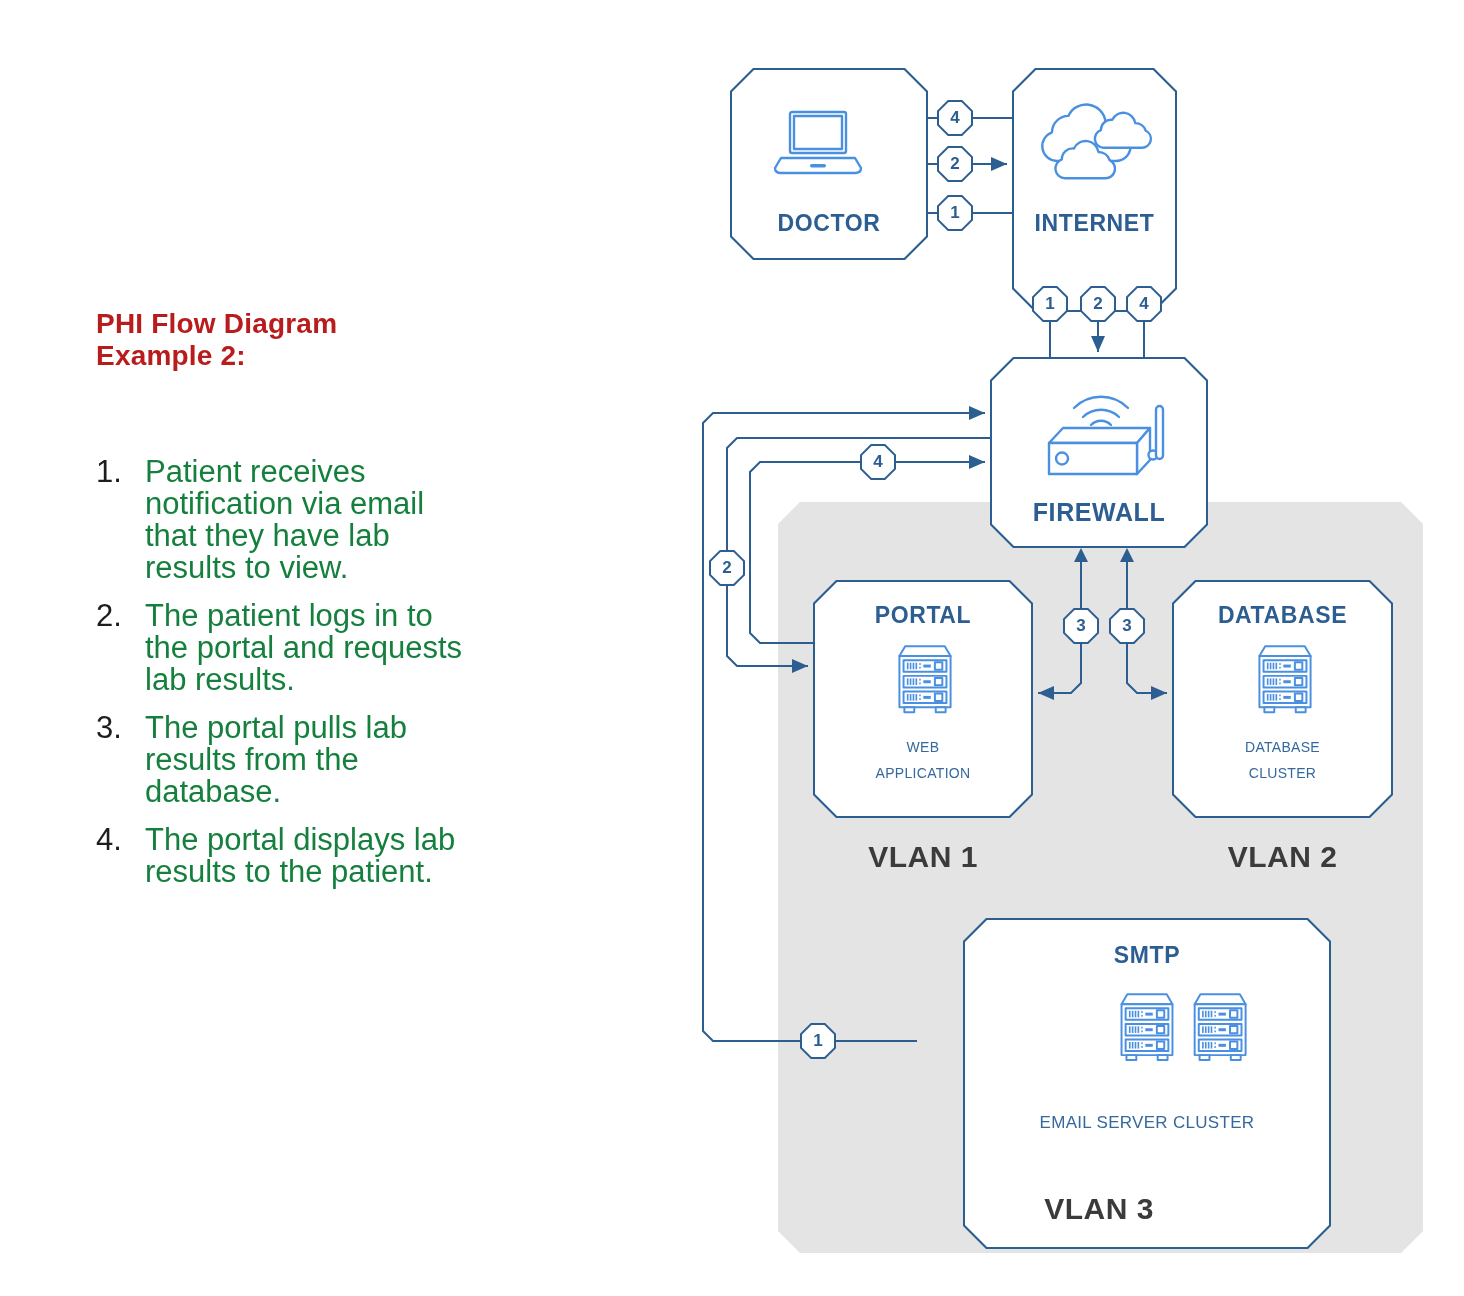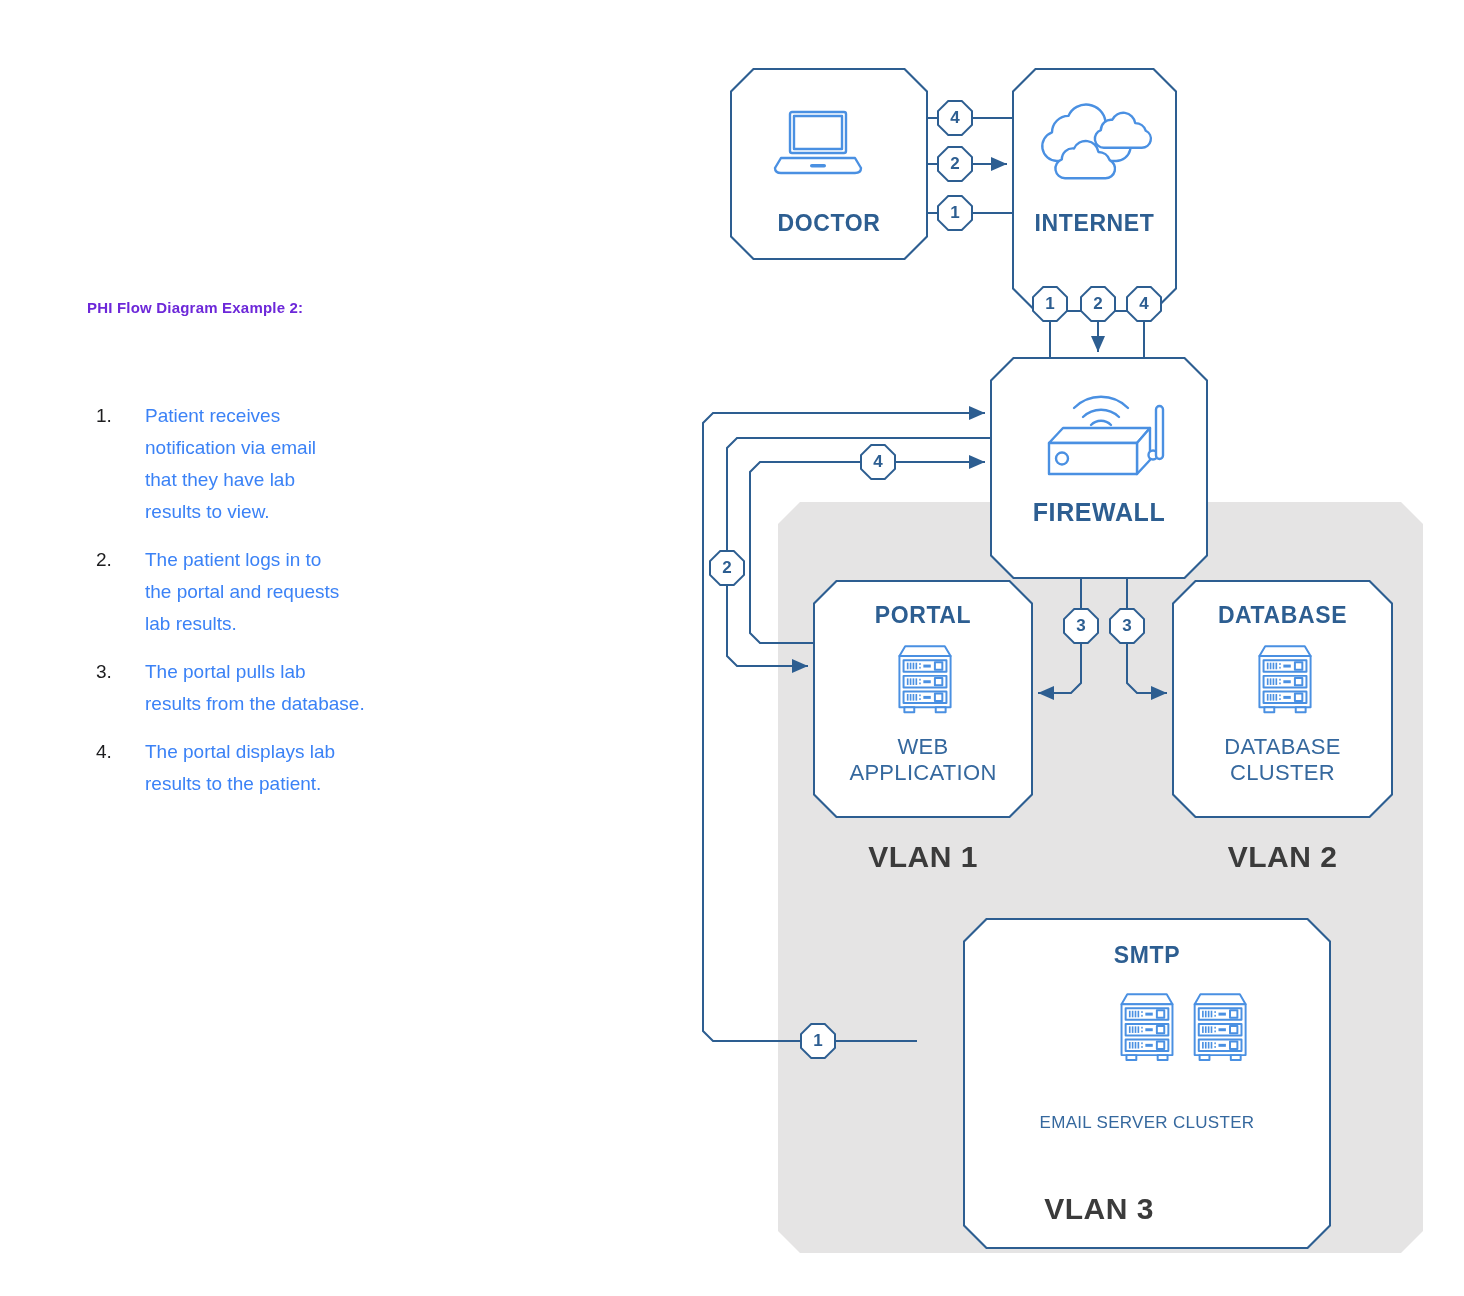--- a/index.html
+++ b/index.html
@@ -1,44 +1,44 @@
 <!DOCTYPE html>
 <html><head>
 <meta charset="utf-8">
 <style>
   html,body{margin:0;padding:0;background:#ffffff;}
   .canvas{position:relative;width:1464px;height:1296px;background:#ffffff;overflow:hidden;
           font-family:"Liberation Sans",sans-serif;}
 
   
   .sidebar{position:absolute;left:80px;top:292px;width:390px;}
-  .sidebar h1{margin:7px;font-size:15px;font-weight:bold;color:#6d28d9;letter-spacing:.2px;}
+  .sidebar h1{margin:16px;font-size:28px;font-weight:bold;color:#b91c1c;letter-spacing:.2px;}
   .steps{margin:0;padding:0;list-style:none;counter-reset:step;margin-top:84px;}
-  .steps li{position:relative;padding-left:65px;margin-bottom:16px;font-size:19px;
-            line-height:32px;color:#3b82f6;white-space:pre-line;counter-increment:step;}
+  .steps li{position:relative;padding-left:65px;margin-bottom:16px;font-size:31px;
+            line-height:32px;color:#15803d;white-space:pre-line;counter-increment:step;}
   .steps li::before{content:counter(step) ".";position:absolute;left:16px;top:0;color:#1d1d1f;}
 
   
   .vlan-zone{position:absolute;left:778px;top:502px;width:645px;height:751px;background:#e5e4e4;
      clip-path:polygon(22px 0,calc(100% - 22px) 0,100% 22px,100% calc(100% - 22px),
      calc(100% - 22px) 100%,22px 100%,0 calc(100% - 22px),0 22px);}
 
   .lines{position:absolute;left:0;top:0;width:1464px;height:1296px;pointer-events:none;}
   .flow{stroke:#2d5e91;stroke-width:2;fill:none;}
 
   .node{position:absolute;background:#2d5e91;
      clip-path:polygon(23px 0,calc(100% - 23px) 0,100% 23px,100% calc(100% - 23px),
      calc(100% - 23px) 100%,23px 100%,0 calc(100% - 23px),0 23px);}
   .node .inner{position:absolute;left:2px;top:2px;right:2px;bottom:2px;background:#ffffff;
      clip-path:polygon(22px 0,calc(100% - 22px) 0,100% 22px,100% calc(100% - 22px),
      calc(100% - 22px) 100%,22px 100%,0 calc(100% - 22px),0 22px);}
 
   .node-label{position:absolute;left:0;right:0;text-align:center;font-weight:bold;
      font-size:23px;color:#2d5e91;letter-spacing:.6px;}
-  .node-sub{position:absolute;left:0;right:0;text-align:center;font-size:22px;
+  .node-sub{position:absolute;left:0;right:0;text-align:center;font-size:14px;
      line-height:26px;color:#35689e;letter-spacing:.3px;white-space:pre-line;}
   .vlan-label{position:absolute;text-align:center;font-size:30px;font-weight:bold;
      color:#3b3b3b;letter-spacing:.5px;}
 
   .badge{position:absolute;width:36px;height:36px;background:#2d5e91;
      clip-path:polygon(30% 0,70% 0,100% 30%,100% 70%,70% 100%,30% 100%,0 70%,0 30%);}
   .badge .b-in{position:absolute;left:2px;top:2px;width:32px;height:32px;background:#ffffff;
      clip-path:polygon(30% 0,70% 0,100% 30%,100% 70%,70% 100%,30% 100%,0 70%,0 30%);
      display:flex;align-items:center;justify-content:center;font-size:17px;font-weight:600;
      color:#2d5e91;}
@@ -158,21 +158,21 @@
           </g>
           <g transform="translate(14,38) scale(0.66)">
             <path class="ic-sf" vector-effect="non-scaling-stroke" d="M96.5 33.5 a18 18 0 0 0 -17.1 -12.4 a19.5 19.5 0 0 0 -37 -5.2 A16.5 16.5 0 0 0 24 32.3 A14.8 14.8 0 0 0 28.8 61 H90 a14.5 14.5 0 0 0 6.5 -27.5 Z"></path>
           </g>
         </g>
       </svg>
       <div class="node-label" style="top:140px;">INTERNET</div>
     </div>
   </div>
 
-  <div class="node" style="left:990px;top:357px;width:218px;height:222px;">
+  <div class="node" style="left:990px;top:357px;width:218px;height:191px;">
     <div class="inner">
       <svg class="icon-wrap" style="left:34px;top:14px;" width="150" height="112" viewBox="0 0 150 112">
         <path d="M48 35 A38 38 0 0 1 102 35" class="ic-s"></path>
         <path d="M57 44 A26 26 0 0 1 93 44" class="ic-s"></path>
         <path d="M65 52 A14 14 0 0 1 85 52" class="ic-s"></path>
         <polygon points="23,70 37,55 124,55 111,70" class="ic-sf"></polygon>
         <polygon points="111,70 124,55 124,87 111,101" class="ic-sf"></polygon>
         <rect x="23" y="70" width="88" height="31" class="ic-sf"></rect>
         <circle cx="36" cy="85.5" r="6" class="ic-sf"></circle>
         <circle cx="127" cy="82" r="4.5" class="ic-sf"></circle>

